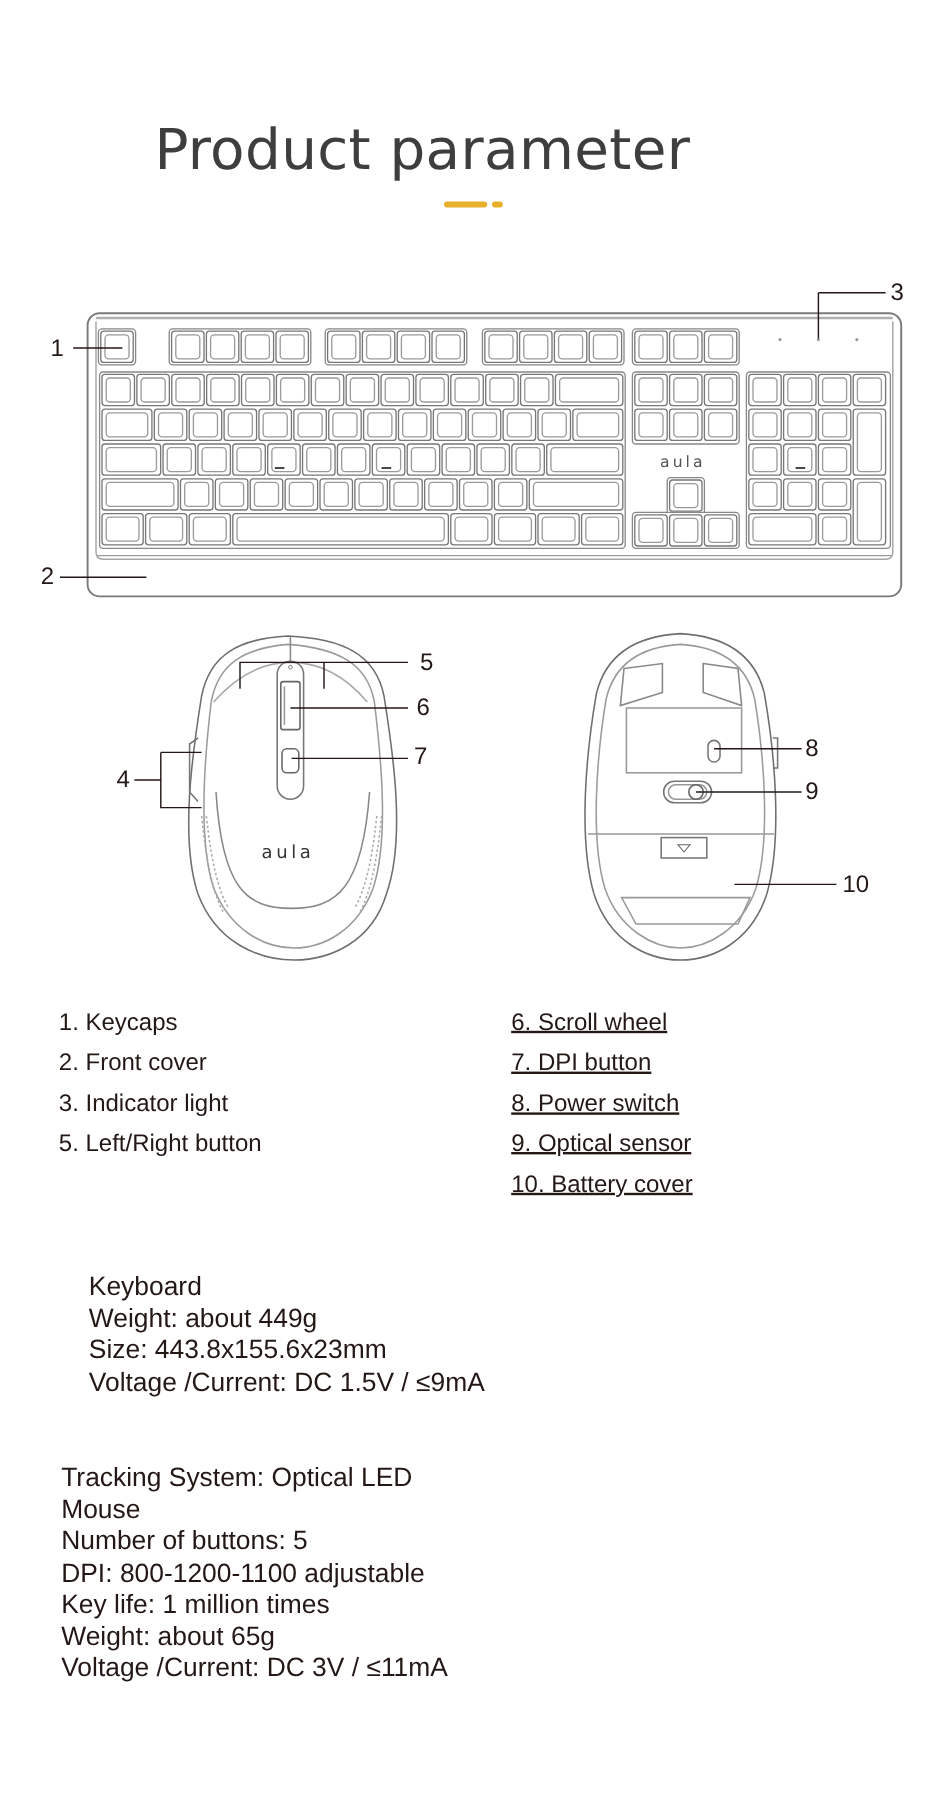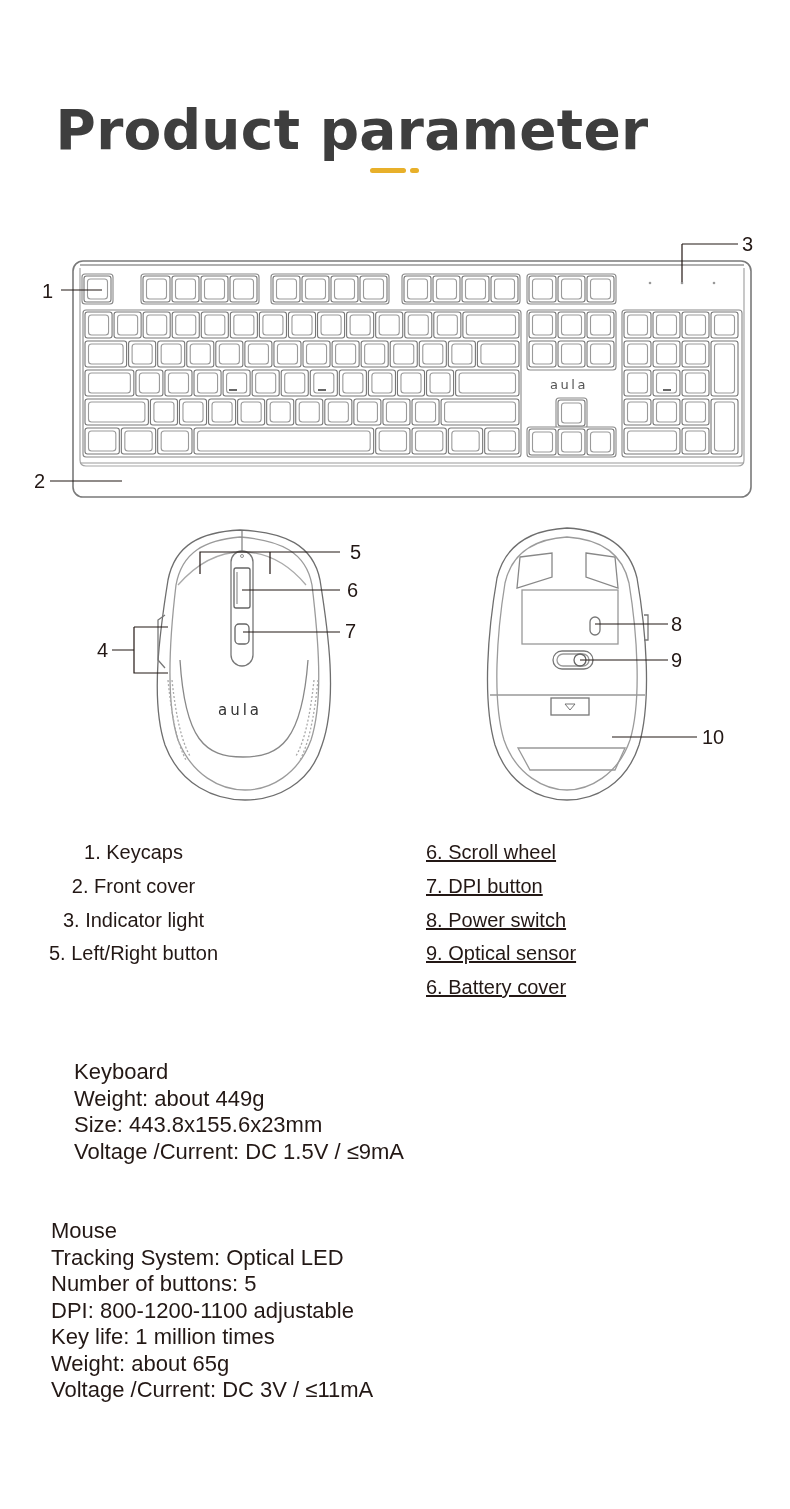--- a/index.html
+++ b/index.html
@@ -1,20 +1,20 @@
 <!DOCTYPE html>
 <html><head>
   <meta charset="utf-8">
   <style>
     * { margin: 0; padding: 0; box-sizing: border-box; }
     html, body { width: 790px; height: 1509px; background: #ffffff; overflow: hidden; }
     body { position: relative; font-family: "Liberation Sans", sans-serif; color: #231815; }
     .title {
       position: absolute; left: 0; top: 98px; width: 704px; text-align: center;
-      font-family: "DejaVu Sans", sans-serif; font-weight: bold; font-size: 55px;
+      font-family: "DejaVu Sans", sans-serif; font-weight: normal; font-size: 47px;
       color: #3e3e3e; letter-spacing: 0.3px;
     }
     .title-underline { position: absolute; top: 168px; height: 5px; border-radius: 3px; }
     .diagram-svg { position: absolute; left: 0; top: 0; }
     .callout {
       position: absolute; font-family: "Liberation Sans", sans-serif; font-size: 20px;
       color: #231815; line-height: 1;
     }
     .legend-col { position: absolute; top: 836px; }
     .legend-item { font-size: 20px; line-height: 33.8px; height: 33.8px; white-space: nowrap; color: #231815; }
@@ -354,42 +354,42 @@
 <div class="callout" style="left:34px; top:471px;">2</div>
 <div class="callout" style="left:742px; top:234px;">3</div>
 <div class="callout" style="left:97px; top:640px;">4</div>
 <div class="callout" style="left:350px; top:542px;">5</div>
 <div class="callout" style="left:347px; top:580px;">6</div>
 <div class="callout" style="left:345px; top:621px;">7</div>
 <div class="callout" style="left:671px; top:614px;">8</div>
 <div class="callout" style="left:671px; top:650px;">9</div>
 <div class="callout" style="left:702px; top:727px;">10</div>
 
-<div class="legend-col" style="left:49px;text-align:center;">
+<div class="legend-col" style="left:49px;">
   <div class="legend-item">1. Keycaps</div>
   <div class="legend-item">2. Front cover</div>
   <div class="legend-item">3. Indicator light</div>
   <div class="legend-item">5. Left/Right button</div>
 </div>
 <div class="legend-col" style="left:426px;text-decoration:underline;">
   <div class="legend-item">6. Scroll wheel</div>
   <div class="legend-item">7. DPI button</div>
   <div class="legend-item">8. Power switch</div>
   <div class="legend-item">9. Optical sensor</div>
-  <div class="legend-item">6. Battery cover</div>
+  <div class="legend-item">10. Battery cover</div>
 </div>
 
 <div class="spec-block" style="top:1059px;margin-left:23px;">
   <div class="spec-line">Keyboard</div>
   <div class="spec-line">Weight: about 449g</div>
   <div class="spec-line">Size: 443.8x155.6x23mm</div>
   <div class="spec-line">Voltage /Current: DC 1.5V / ≤9mA</div>
 </div>
 
 <div class="spec-block" style="top:1218px;">
+  <div class="spec-line">Tracking System: Optical LED</div>
   <div class="spec-line">Mouse</div>
-  <div class="spec-line">Tracking System: Optical LED</div>
   <div class="spec-line">Number of buttons: 5</div>
   <div class="spec-line">DPI: 800-1200-1100 adjustable</div>
   <div class="spec-line">Key life: 1 million times</div>
   <div class="spec-line">Weight: about 65g</div>
   <div class="spec-line">Voltage /Current: DC 3V / ≤11mA</div>
 </div>
 
 </body></html>

